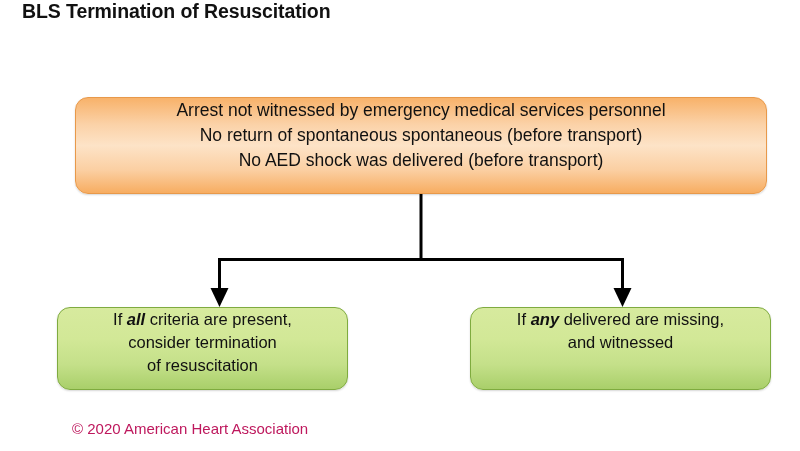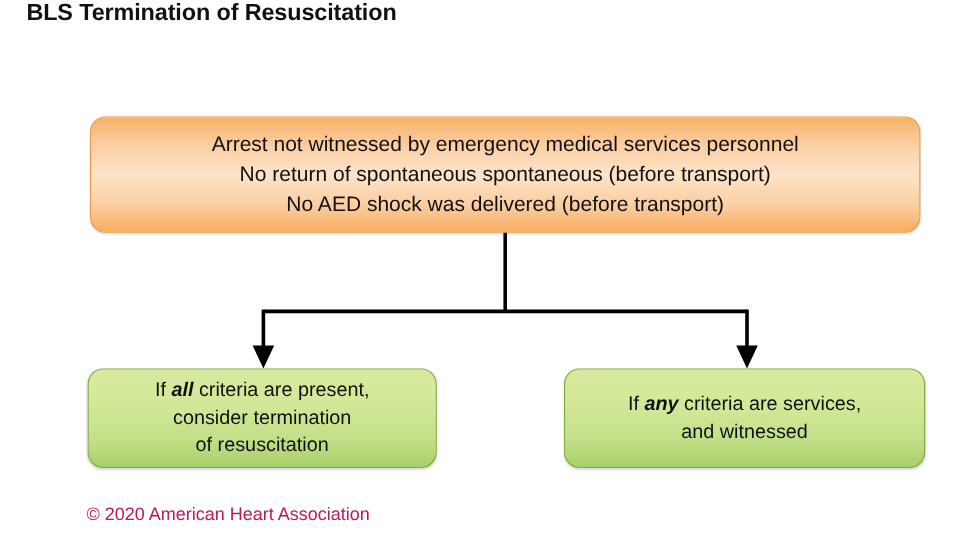--- a/index.html
+++ b/index.html
@@ -29,21 +29,20 @@
     letter-spacing: -0.1px;
     white-space: nowrap;
   }
 
   
   .node {
     position: absolute;
     box-sizing: border-box;
     border-radius: 13px;
     display: flex;
-    align-items: center;
     justify-content: center;
     text-align: center;
     color: #111111;
   }
 
   
   #criteria-box {
     left: 75px;
     top: 97px;
     width: 692px;
@@ -68,21 +67,21 @@
     top: 307px;
     height: 83px;
     border: 1.4px solid #7fab3f;
     background: linear-gradient(to bottom,
         #d7ea9e 0%,
         #d2e897 38%,
         #c4e089 70%,
         #a9cf6a 100%);
     box-shadow: 0 1px 2px rgba(0,0,0,0.16);
   }
-  #outcome-all-box  { left: 73px;  width: 291px; }
+  #outcome-all-box  { left: 57px;  width: 291px; }
   #outcome-any-box  { left: 470px; width: 301px; }
   .outcome-box .lines {
     font-size: 16.5px;
     line-height: 23px;
     padding: 0 8px;
   }
   .lines .em {
     font-weight: bold;
     font-style: italic;
   }
@@ -138,20 +137,20 @@
   <div id="outcome-all-box" class="node outcome-box">
     <div class="lines">
       <div><span>If </span><span class="em">all</span><span> criteria are present,</span></div>
       <div>consider termination</div>
       <div>of resuscitation</div>
     </div>
   </div>
 
   <div id="outcome-any-box" class="node outcome-box">
     <div class="lines">
-      <div><span>If </span><span class="em">any</span><span> criteria are services,</span></div>
+      <div><span>If </span><span class="em">any</span><span> delivered are missing,</span></div>
       <div>and witnessed</div>
     </div>
   </div>
 
   <div id="copyright">© 2020 American Heart Association</div>
 
 </div>
 
 </body></html>

